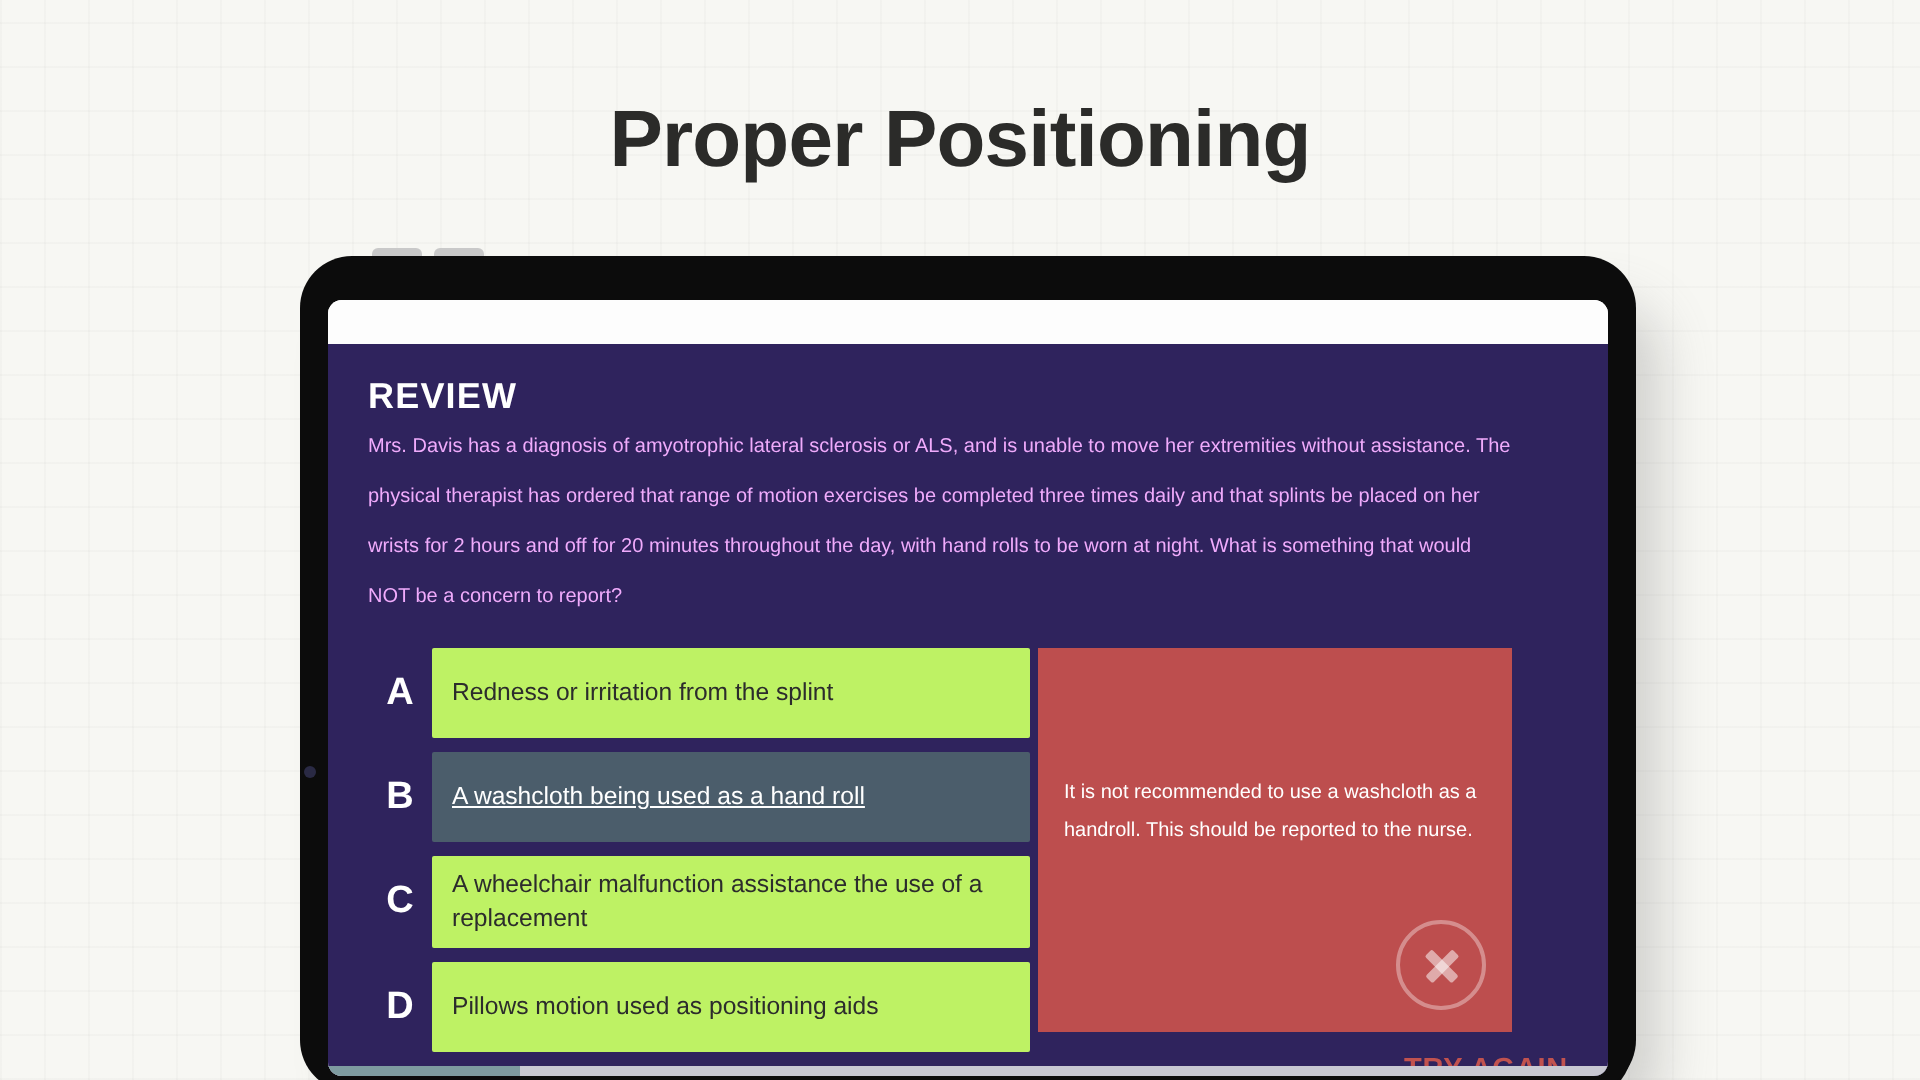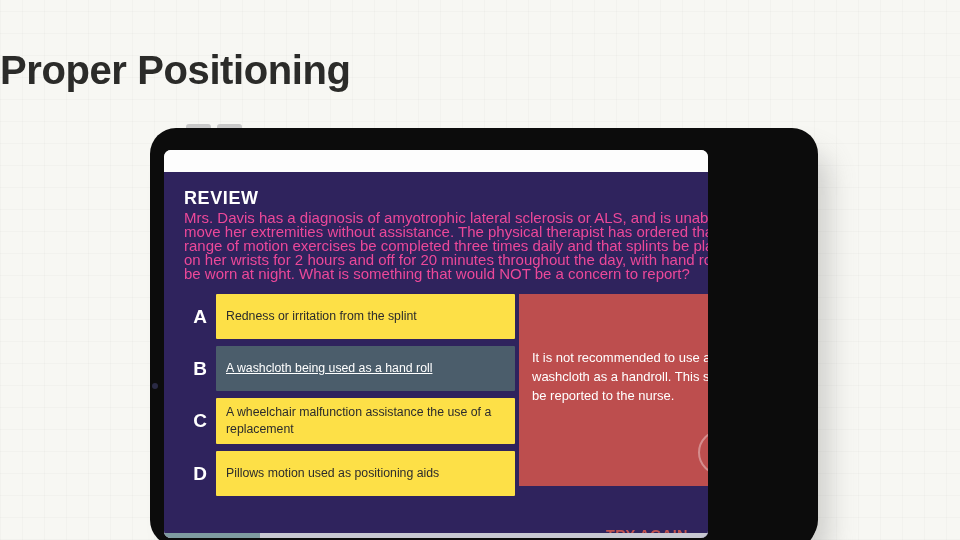--- a/index.html
+++ b/index.html
@@ -19,21 +19,21 @@
       repeating-linear-gradient(90deg, rgba(0,0,0,0.018) 0px, rgba(0,0,0,0.018) 1px, transparent 1px, transparent 22px);
     position: relative;
   }
 
   
   .page-title {
     position: absolute;
     top: 48px;
     left: 0;
     width: 960px;
-    text-align: left;
+    text-align: center;
     font-size: 40px;
     font-weight: bold;
     color: #2b2b29;
     letter-spacing: -0.4px;
     line-height: 1.1;
   }
 
   
   .tablet-shadow {
     position: absolute;
@@ -83,21 +83,21 @@
     border-radius: 50%;
     background: #2a2a44;
     z-index: 6;
   }
 
   
   .screen {
     position: absolute;
     left: 164px;
     top: 150px;
-    width: 544px;
+    width: 640px;
     height: 388px;
     background: #ffffff;
     border-radius: 7px;
     overflow: hidden;
   }
 
   .screen-topbar {
     height: 22px;
     background: #fdfdfd;
   }
@@ -112,23 +112,23 @@
   
   .review-heading {
     font-size: 18px;
     font-weight: bold;
     color: #ffffff;
     letter-spacing: 0.6px;
     margin-bottom: 2px;
   }
 
   .review-body {
-    font-size: 15px;
-    line-height: 14px;
-    color: #ec4899;
+    font-size: 10px;
+    line-height: 25px;
+    color: #f0abfc;
     width: 574px;
   }
 
   
   .qa-area {
     position: relative;
     margin-top: 13px;
     display: flex;
     align-items: flex-start;
     gap: 4px;
@@ -153,21 +153,21 @@
     font-size: 19px;
     font-weight: bold;
     color: #ffffff;
   }
 
   .option-box {
     flex: 1;
     min-height: 45px;
     display: flex;
     align-items: center;
-    background: #fde047;
+    background: #bef264;
     color: #2c2c2c;
     font-size: 12.3px;
     line-height: 17px;
     padding: 6px 10px;
     border-radius: 1px;
   }
 
   .option.selected .option-box {
     background: #4b5d6b;
     color: #ffffff;
@@ -180,21 +180,21 @@
     width: 237px;
     flex: none;
     height: 192px;
     background: #bd4e4e;
     padding: 0 13px;
     display: flex;
     align-items: center;
   }
 
   .feedback-text {
-    font-size: 13px;
+    font-size: 10px;
     line-height: 19px;
     color: #ffffff;
     position: relative;
     top: -14px;
   }
 
   .x-badge {
     position: absolute;
     right: 13px;
     bottom: 11px;

